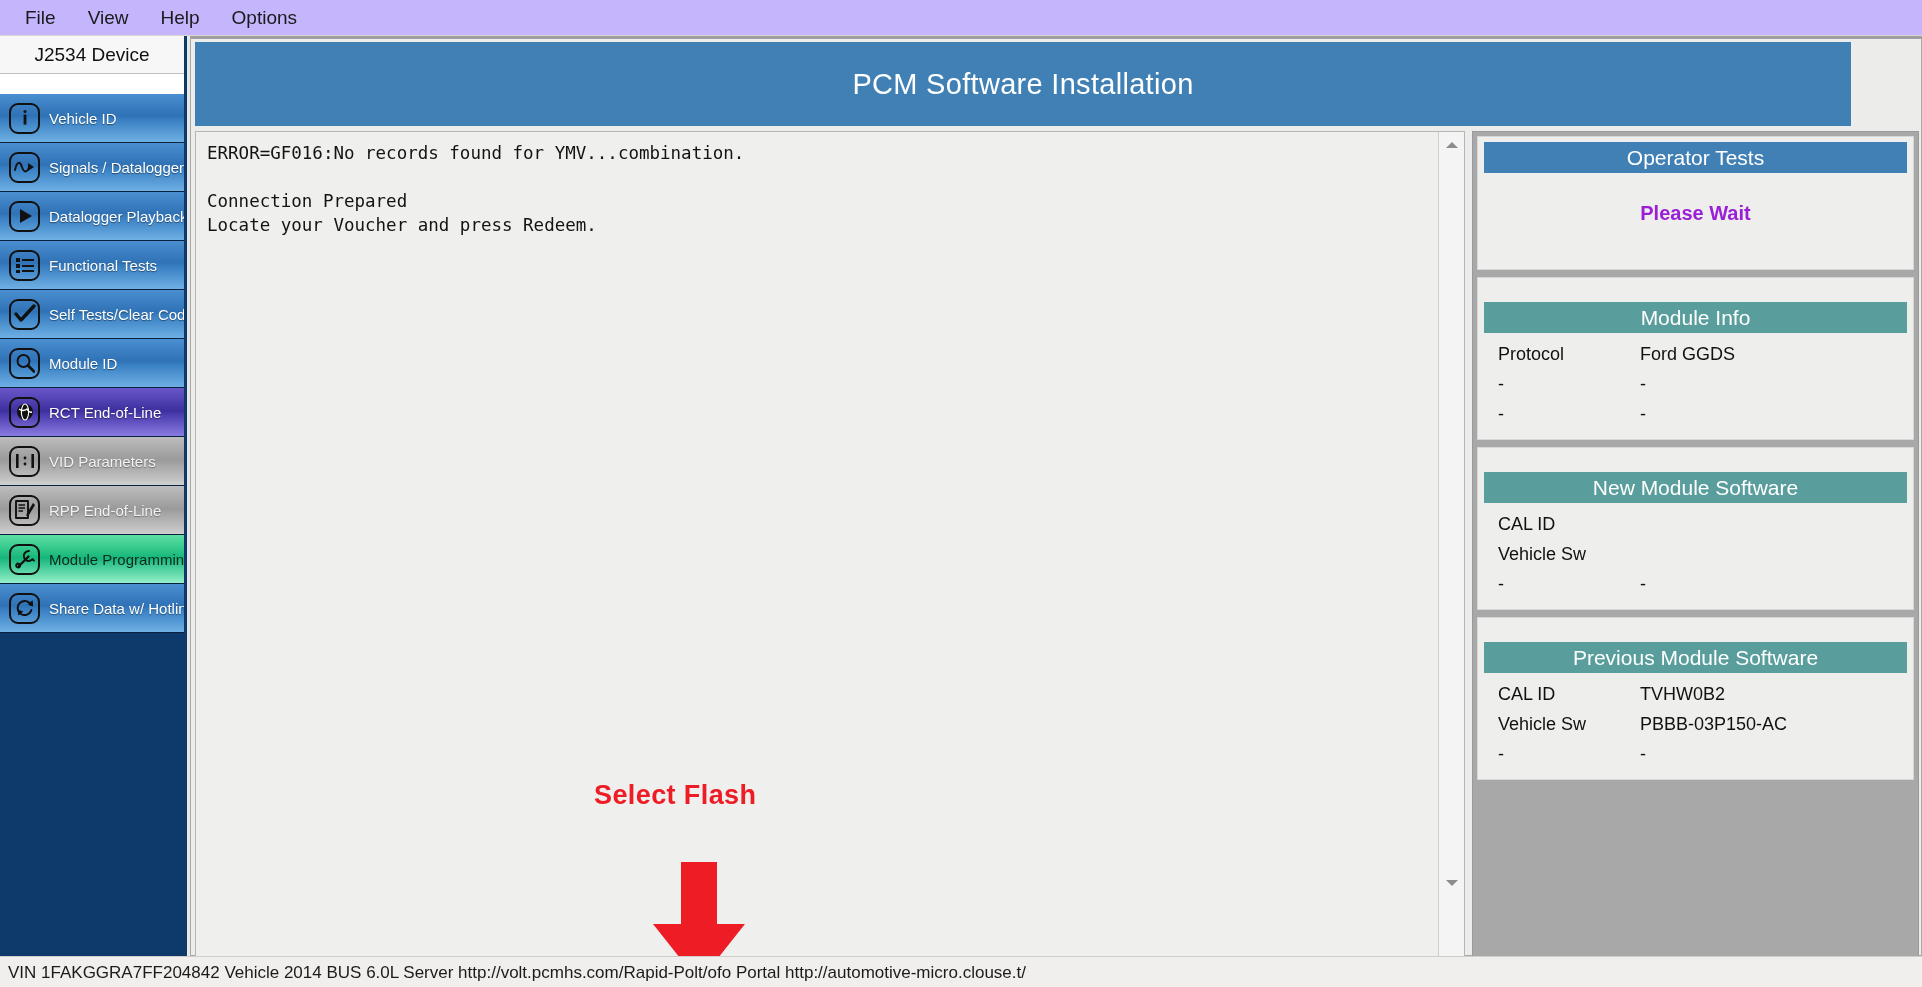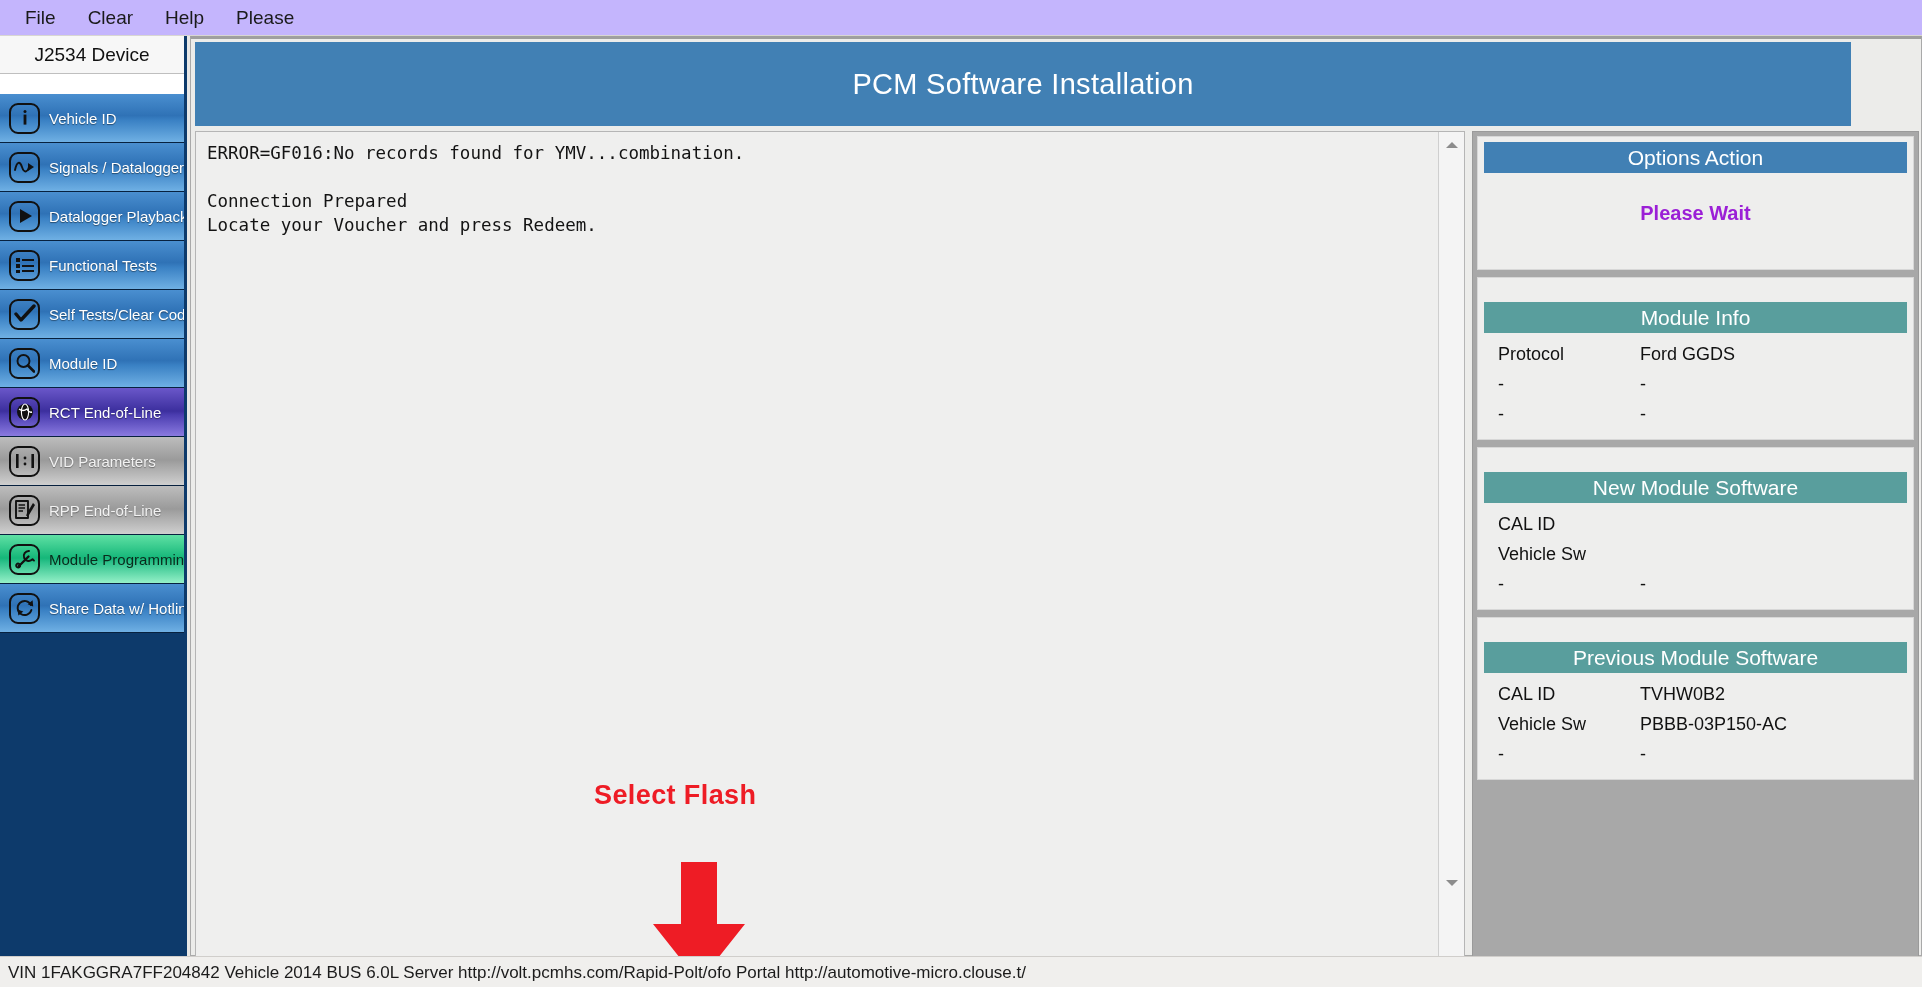--- a/index.html
+++ b/index.html
@@ -183,23 +183,23 @@
   #status-text {
     position: absolute; left: 8px; top: 6px;
     font-size: 17px; color: #1b1b1b; white-space: nowrap;
   }
 </style>
 </head>
 <body>
 
 <div id="menubar">
   <div class="menu-item">File</div>
-  <div class="menu-item">Clear</div>
+  <div class="menu-item">View</div>
   <div class="menu-item">Help</div>
-  <div class="menu-item">Please</div>
+  <div class="menu-item">Options</div>
 </div>
 
 <div id="window">
 
   <div id="sidebar">
     <div id="sidebar-header">J2534 Device</div>
     <div id="sidebar-gap"></div>
     <div id="nav-list">
         <div class="nav-item blue">
           <span class="nav-icon">
@@ -337,21 +337,21 @@
 
       <svg id="ann-arrow" viewBox="0 0 96 122">
         <polygon points="30,0 66,0 66,62 94,62 48,120 2,62 30,62" fill="#ee1c25"></polygon>
       </svg>
 
     </div>
 
     <div id="right-col">
 
       <div class="card" id="operator-card">
-        <div class="card-header blue">Options Action</div>
+        <div class="card-header blue">Operator Tests</div>
         <div class="card-body">
           <div id="please-wait">Please Wait</div>
         </div>
       </div>
 
       <div class="card">
         <div class="card-header teal">Module Info</div>
         <div class="card-body" id="module-info-rows">
             <div class="kv">
               <span class="k">Protocol</span>

